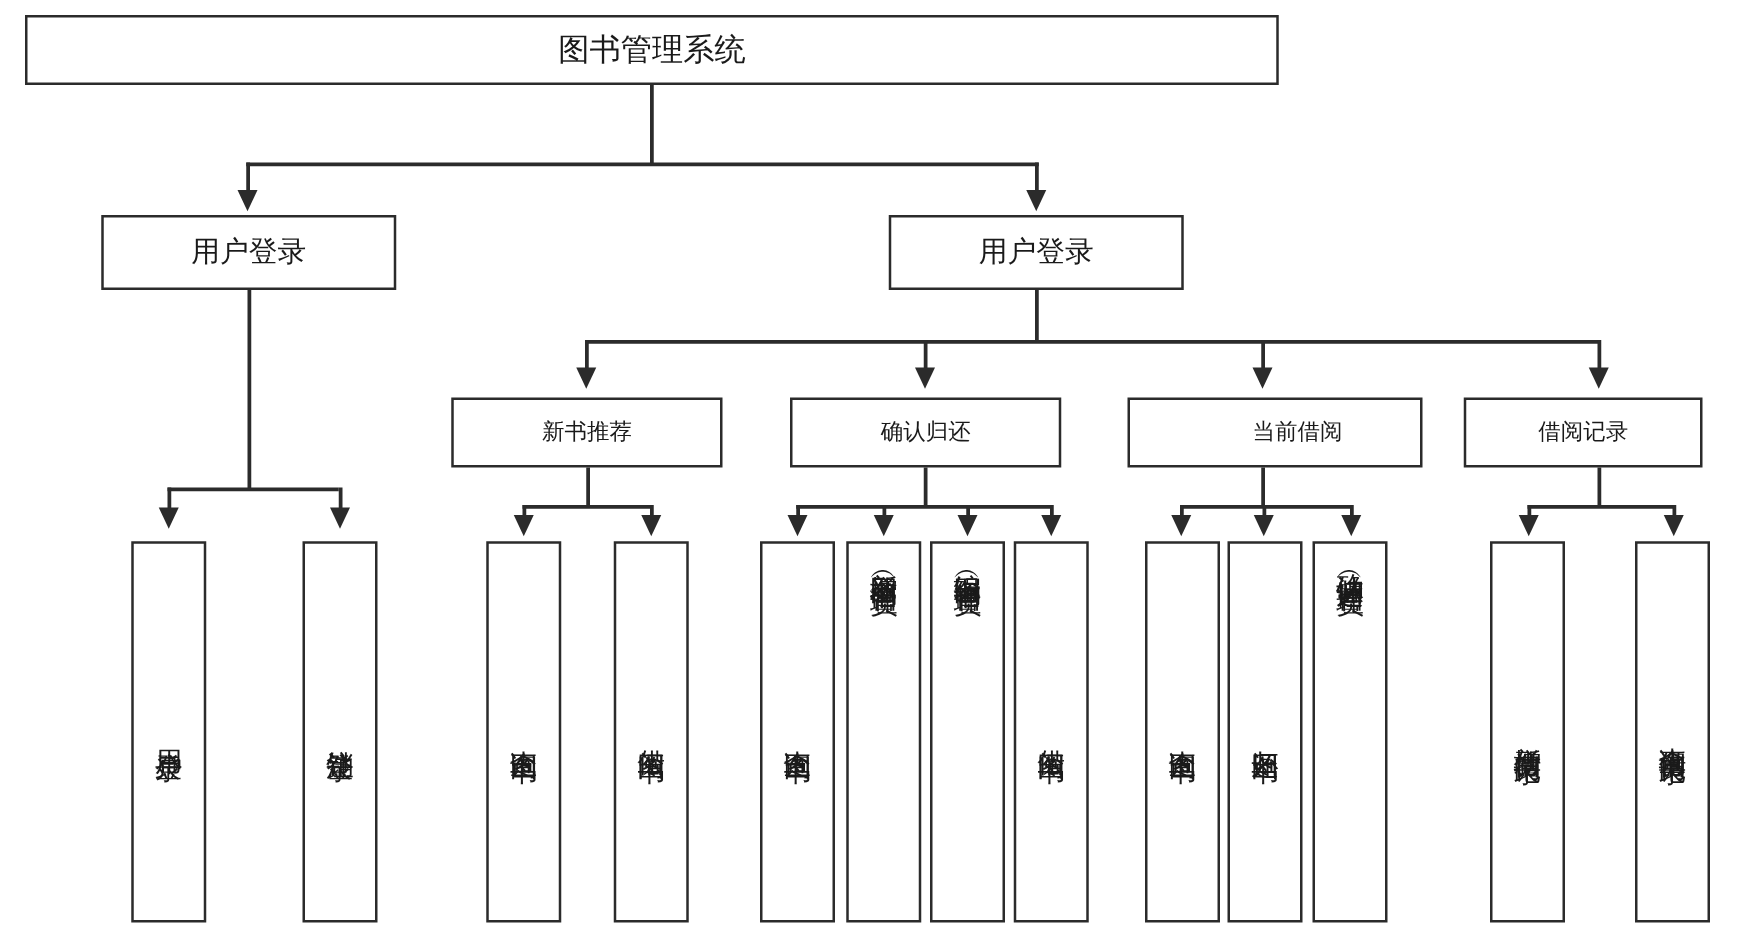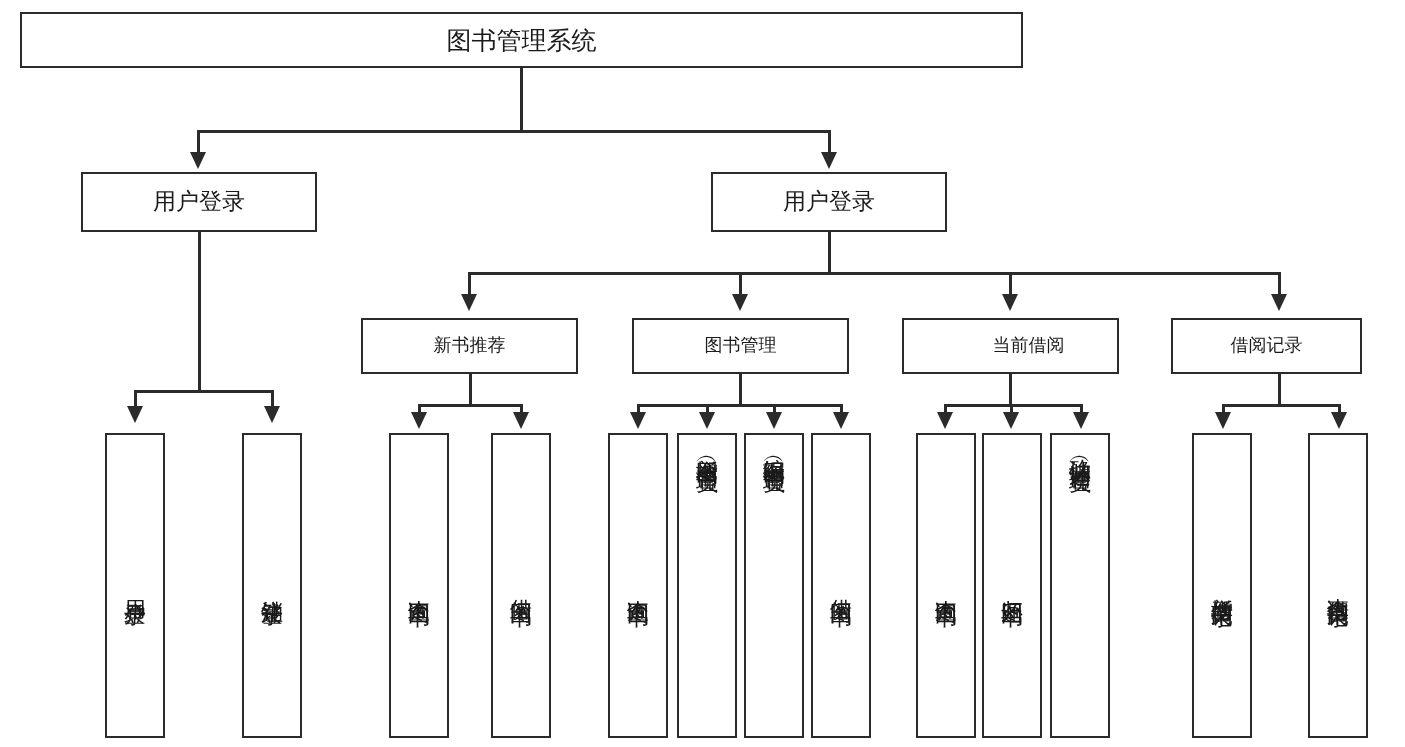--- a/index.html
+++ b/index.html
@@ -123,23 +123,23 @@
   <div class="arrow" style="left:732px; top:294px;"></div>
   <div class="vline" style="left:1009px; top:272px; height:24px;"></div>
   <div class="arrow" style="left:1002px; top:294px;"></div>
   <div class="vline" style="left:1278px; top:272px; height:24px;"></div>
   <div class="arrow" style="left:1271px; top:294px;"></div>
 
   <div class="node lvl3" style="left:361px; top:318px; width:217px; height:56px;">
     <span>新书推荐</span>
   </div>
   <div class="node lvl3" style="left:632px; top:318px; width:217px; height:56px;">
-    <span>图书管理</span>
-  </div>
-  <div class="node lvl3" style="left:902px; top:318px; width:217px; height:56px;padding-left:36px;">
+    <span>确认归还</span>
+  </div>
+  <div class="node lvl3" style="left:902px; top:318px; width:236px; height:56px;padding-left:36px;">
     <span>当前借阅</span>
   </div>
   <div class="node lvl3" style="left:1171px; top:318px; width:191px; height:56px;">
     <span>借阅记录</span>
   </div>
 
   <div class="vline" style="left:469px; top:374px; height:32px;"></div>
   <div class="hline" style="left:418px; top:404px; width:104px;"></div>
   <div class="vline" style="left:418px; top:404px; height:10px;"></div>
   <div class="arrow" style="left:411px; top:412px;"></div>

